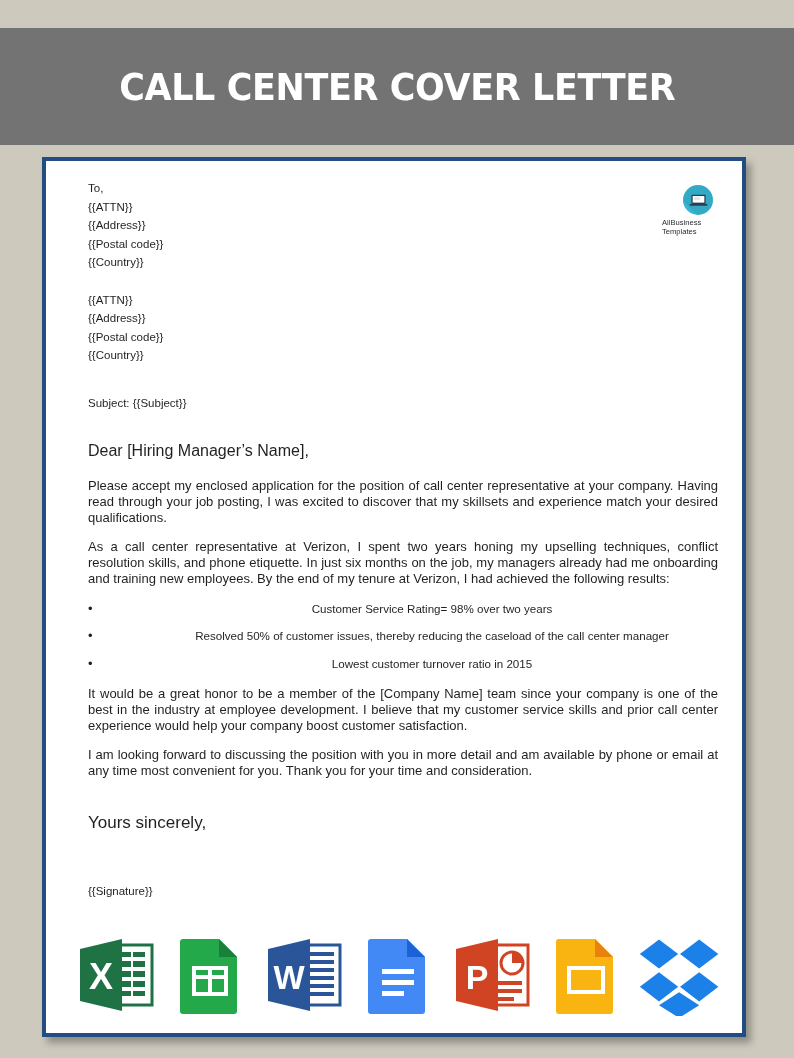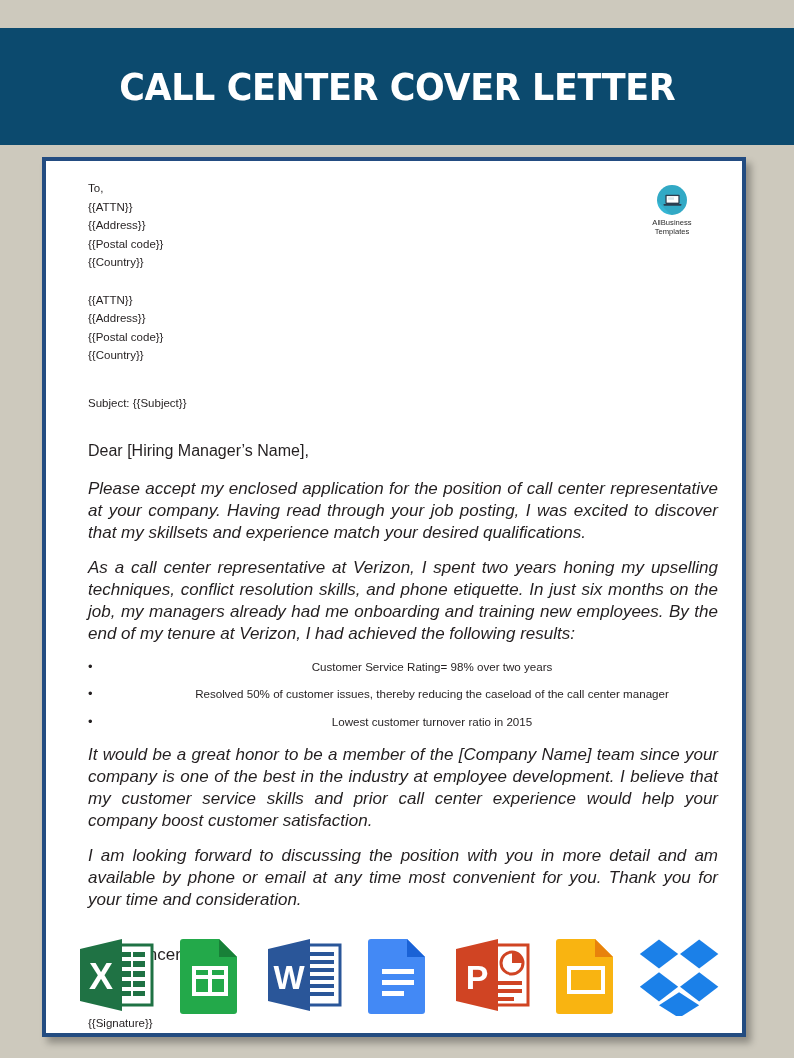--- a/index.html
+++ b/index.html
@@ -16,21 +16,21 @@
     overflow: hidden;
   }
 
   
   .banner {
     position: absolute;
     left: 0;
     top: 28px;
     width: 794px;
     height: 117px;
-    background: #0c4a6e;
+    background: #737373;
     display: flex;
     align-items: center;
     justify-content: center;
   }
   .banner-title {
     color: #ffffff;
     font-family: "DejaVu Sans", sans-serif;
     font-weight: bold;
     font-size: 38px;
     letter-spacing: -0.4px;
@@ -52,24 +52,24 @@
   .doc-inner {
     position: relative;
     width: 100%;
     height: 100%;
     padding: 18px 26px 0 42px;
   }
 
   
   .logo {
     position: absolute;
-    right: 34px;
+    right: 8px;
     top: 24px;
     width: 72px;
-    text-align: center;
+    text-align: left;
   }
   .logo-circle {
     width: 30px;
     height: 30px;
     margin: 0 auto 3px auto;
     border-radius: 50%;
     background: #36b6d4;
     position: relative;
     overflow: hidden;
     display: flex;
@@ -110,27 +110,26 @@
     color: #231f20;
     margin-top: 32px;
   }
   .salutation {
     font-size: 16px;
     color: #231f20;
     margin-top: 33px;
   }
 
   .para {
-    font-size: 17px;
-    line-height: 22px;
+    font-size: 13px;
+    line-height: 16px;
     color: #231f20;
     text-align: justify;
     margin-top: 13px;
     width: 630px;
-    font-style: italic;
   }
   .para.first { margin-top: 18px; }
 
   .bullets {
     margin-top: 12px;
     width: 630px;
   }
   .bullet-row {
     display: flex;
     font-size: 11.6px;

